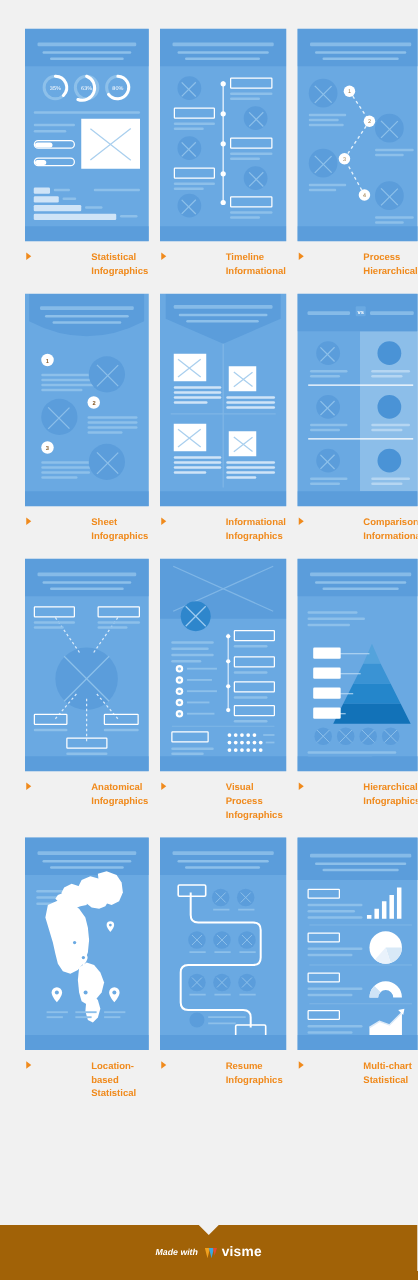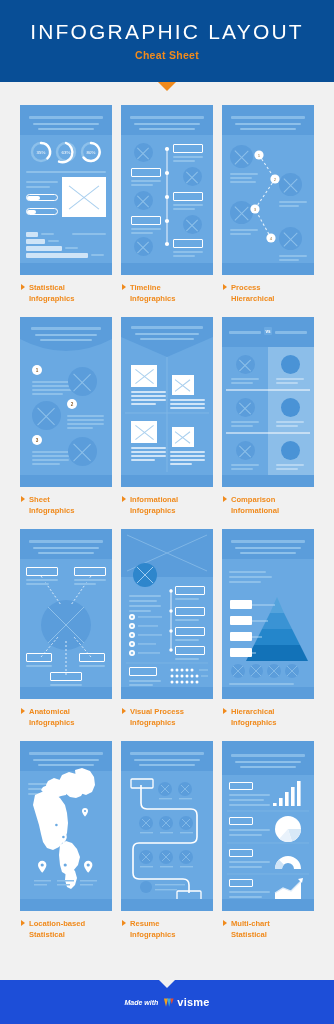--- a/index.html
+++ b/index.html
@@ -78,21 +78,21 @@
     line-height: 1.45;
   }
   .label .tri {
     width: 0; height: 0;
     border-top: 3.2px solid transparent;
     border-bottom: 3.2px solid transparent;
     border-left: 4.4px solid #f08a1c;
     margin: 2.4px 4px 0 1px;
     flex: none;
   }
-  .label-text { white-space: pre-line; }
+  .label-text { white-space: pre-line; margin-left: 44px; }
 
   
   .circle { position: absolute; border-radius: 50%; background: #5b9ddb; }
   .xcircle { position: absolute; border-radius: 50%; background: #5b9ddb; }
   .xcircle::before, .xcircle::after {
     content: ""; position: absolute; left: 8%; top: 50%;
     width: 84%; height: 1px; background: #8dc0ea;
   }
   .xcircle::before { transform: rotate(45deg); }
   .xcircle::after { transform: rotate(-45deg); }
@@ -113,45 +113,40 @@
   .imgph::before, .imgph::after {
     content: ""; position: absolute; left: 6%; top: 50%;
     width: 88%; height: 1px; background: #a9cfee;
   }
   .imgph::before { transform: rotate(38deg); }
   .imgph::after { transform: rotate(-38deg); }
 
   
   .footer {
     position: absolute; left: 0; bottom: 0; width: 100%; height: 44px;
-    background: #1d4ed8;
+    background: #a16207;
     display: flex; align-items: center; justify-content: center;
   }
   .footer-arrow {
     position: absolute; left: 50%; top: -1px; transform: translateX(-50%);
     width: 0; height: 0;
     border-left: 9px solid transparent;
     border-right: 9px solid transparent;
     border-top: 9px solid #f1f1f1;
   }
   .made { color: #ffffff; font-size: 7px; font-style: italic; font-weight: bold; margin-right: 5px; }
   .visme-logo { display: flex; align-items: center; }
   .visme-mark { width: 11px; height: 11px; margin-right: 3px; }
   .visme-word { color: #ffffff; font-size: 11px; font-weight: bold; letter-spacing: .2px; }
 </style>
 </head>
 <body>
 
 <div class="page">
 
-  <div class="header">
-    <div class="header-title">INFOGRAPHIC LAYOUT</div>
-    <div class="header-sub">Cheat Sheet</div>
-    <div class="header-arrow"></div>
-  </div>
 
   <div class="grid">
 
     <div class="cell">
       <div class="card">
         <div class="card-band"></div>
         <div class="ln ttl" style="left:10%;top:11px;width:80%;"></div>
         <div class="ln" style="left:14%;top:18px;width:72%;height:1.5px;"></div>
         <div class="ln" style="left:20%;top:23px;width:60%;height:1.5px;"></div>
         <svg width="100%" height="100%" viewBox="0 0 92 170" style="position:absolute;left:0;top:0;">
@@ -229,21 +224,21 @@
         <div class="xcircle" style="left:67%;top:110px;width:19px;height:19px;"></div>
         <div class="xcircle" style="left:14%;top:132px;width:19px;height:19px;"></div>
         <div class="obox" style="left:56%;top:134px;width:33%;height:9px;"></div>
         <div class="ln" style="left:56%;top:146px;width:33%;height:1.5px;"></div>
         <div class="ln" style="left:56%;top:150px;width:24%;height:1.5px;"></div>
         <div class="card-footband"></div>
       </div>
       <div class="label">
         <span class="tri"></span>
         <span class="label-text">Timeline
-Infographics</span>
+Informational</span>
       </div>
     </div>
 
     <div class="cell">
       <div class="card">
         <div class="card-band"></div>
         <div class="ln ttl" style="left:10%;top:11px;width:80%;"></div>
         <div class="ln" style="left:14%;top:18px;width:72%;height:1.5px;"></div>
         <div class="ln" style="left:20%;top:23px;width:60%;height:1.5px;"></div>
         <div class="xcircle" style="left:9%;top:40px;width:23px;height:23px;"></div>

